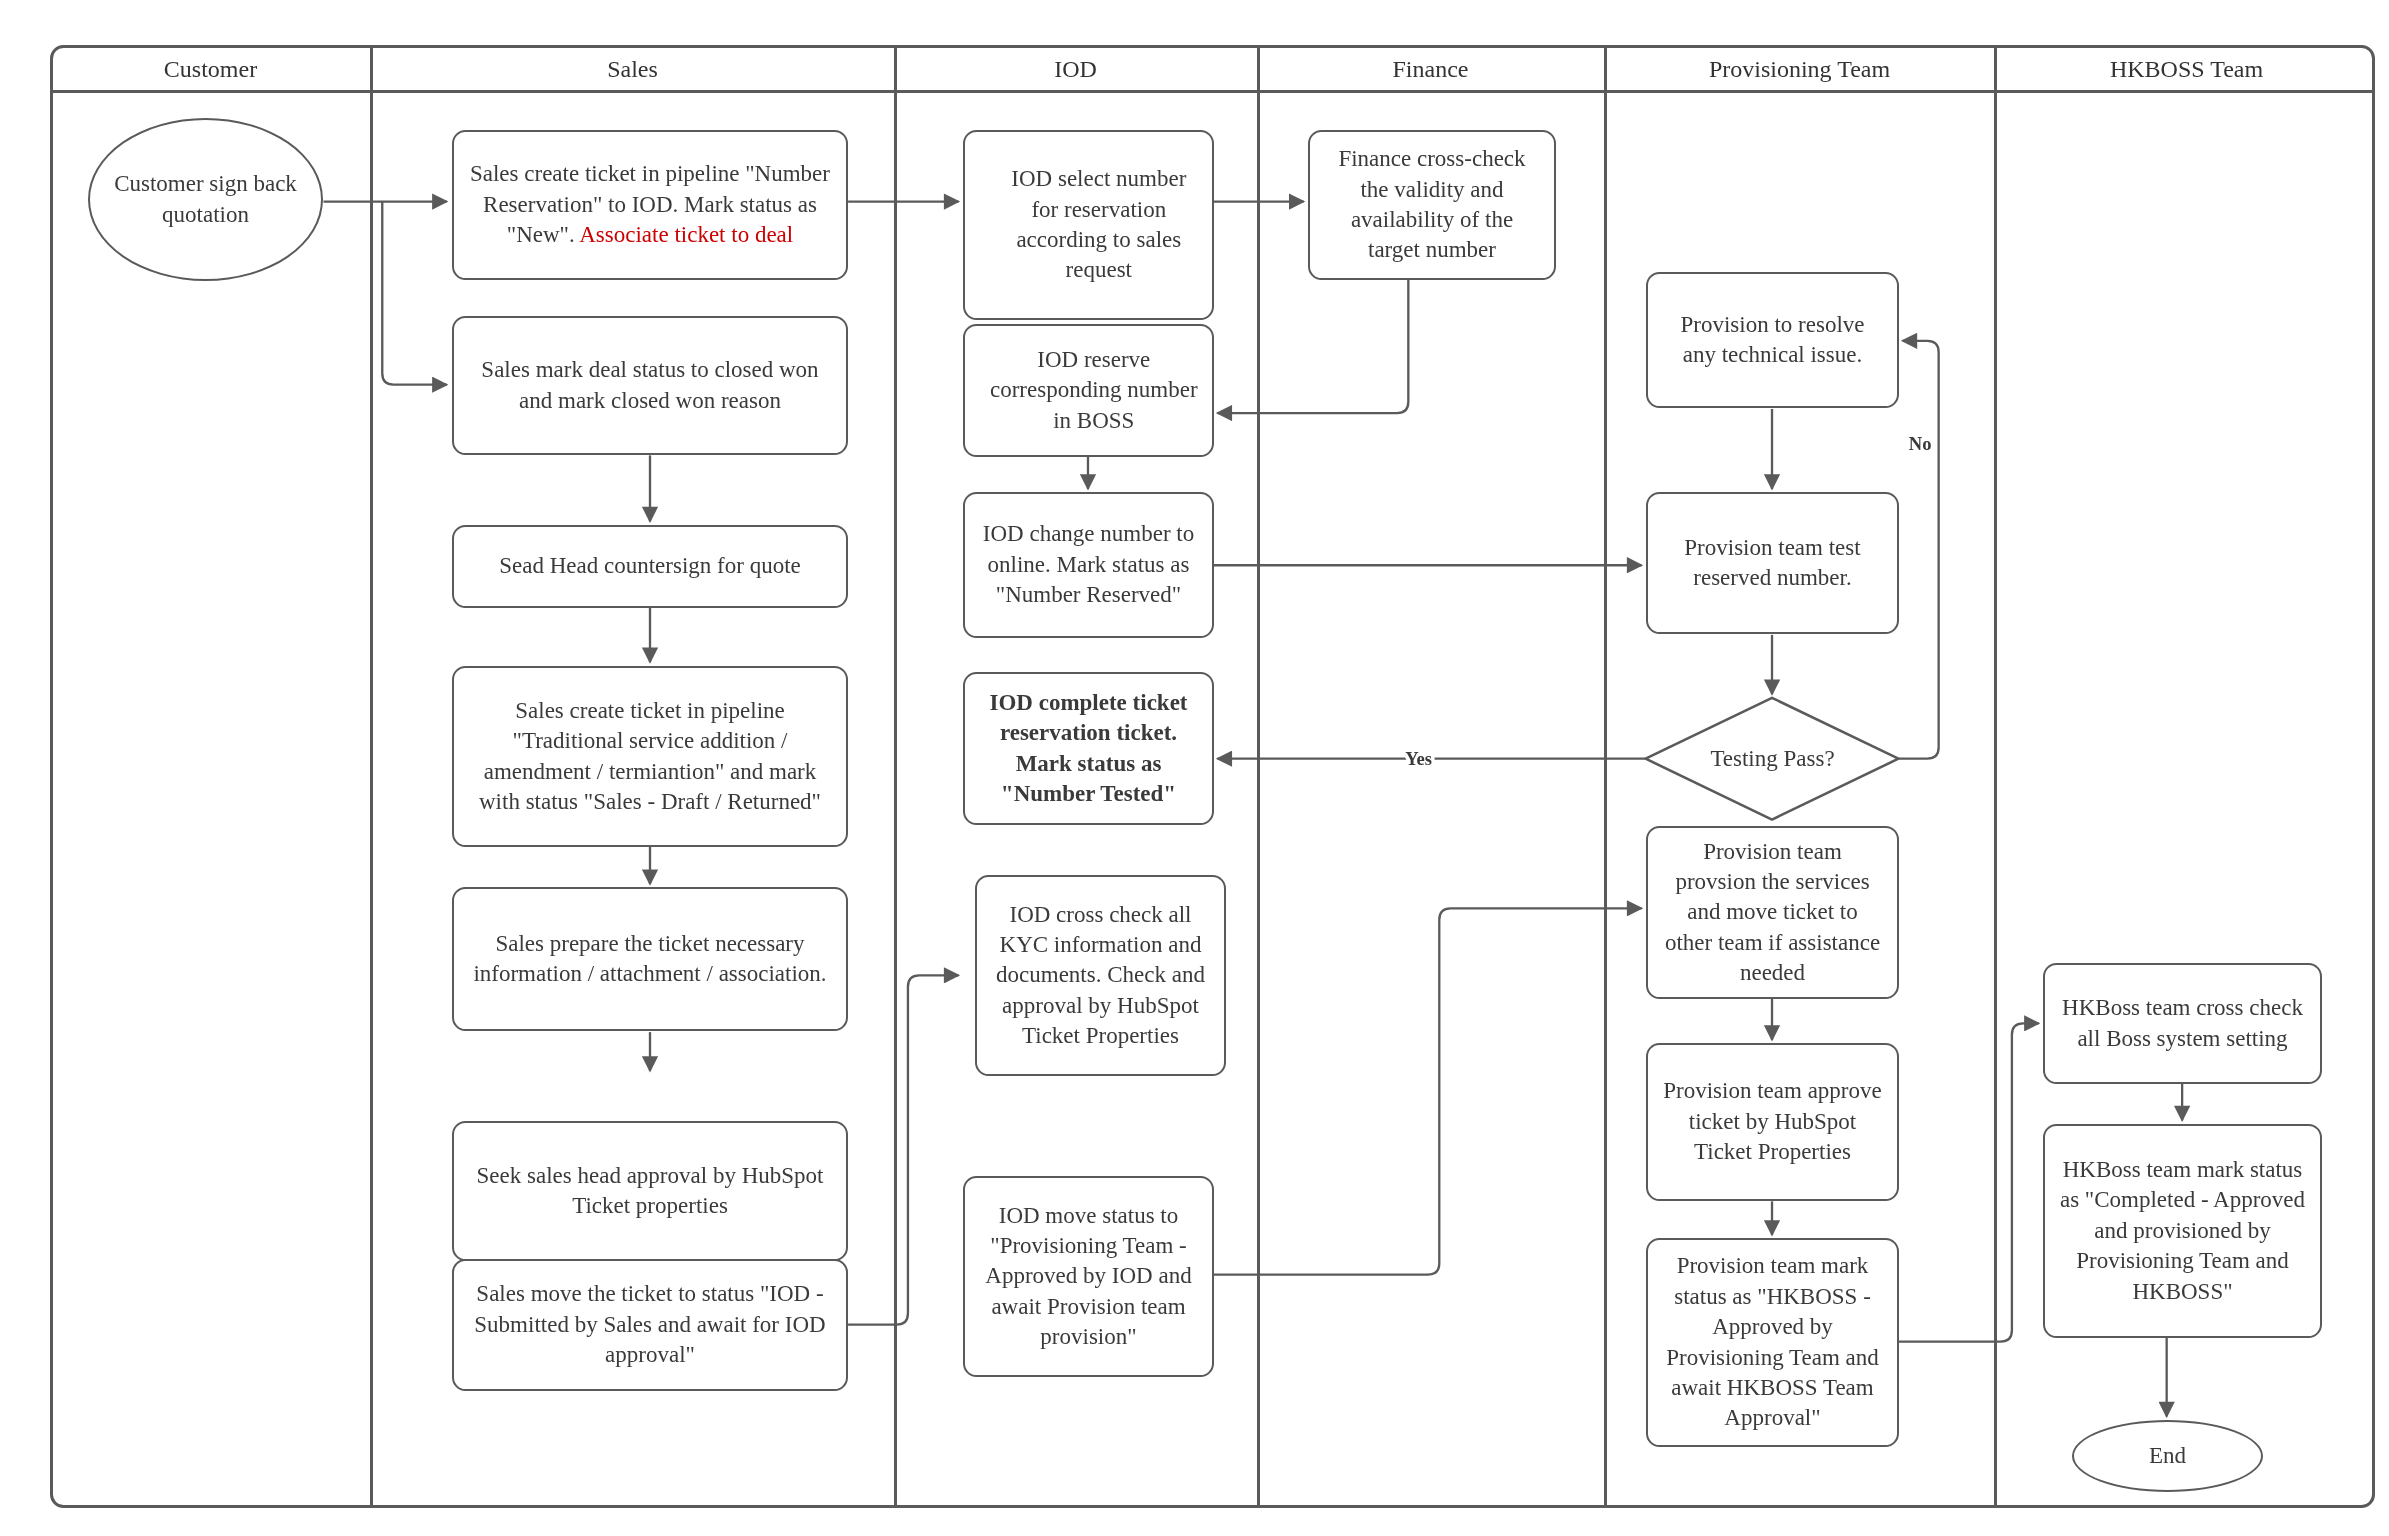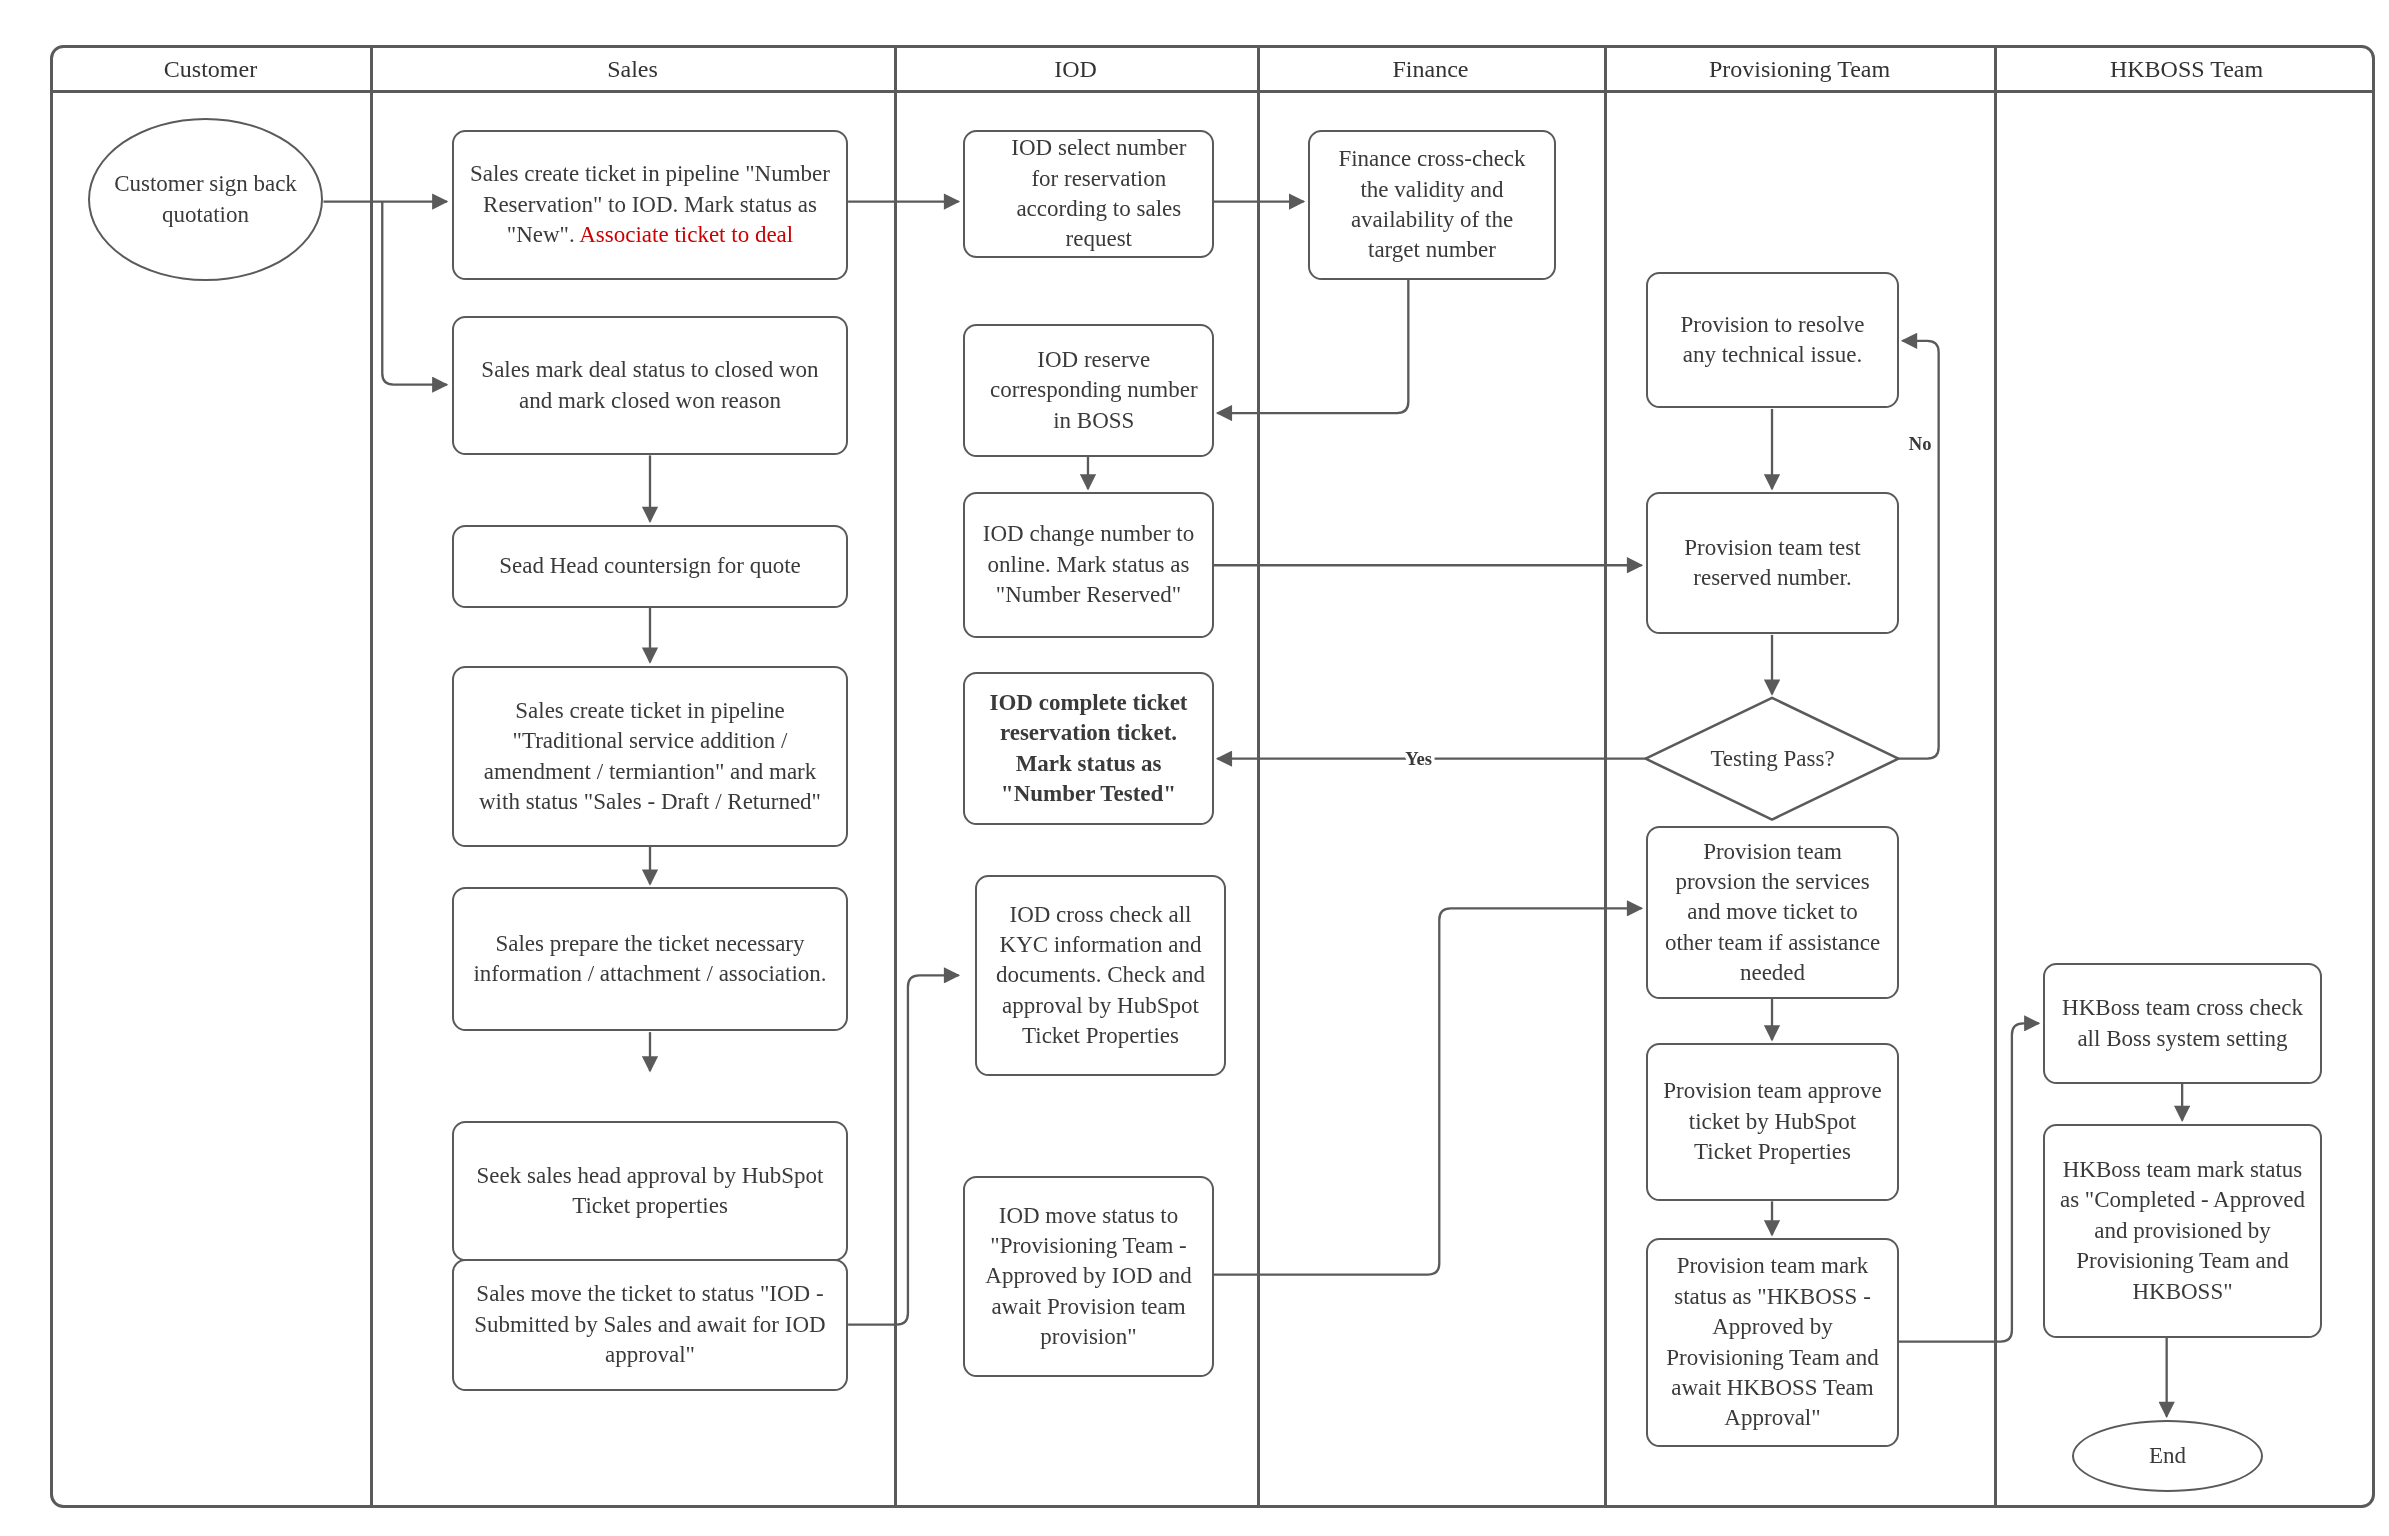--- a/index.html
+++ b/index.html
@@ -109,21 +109,21 @@
   </div>
 <div class="node" style="left: 452px; top: 887px; width: 396px; height: 144px;">
     <span>Sales prepare the ticket necessary information / attachment / association.</span>
   </div>
 <div class="node" style="left: 452px; top: 1074px; width: 396px; height: 140px; margin-top: 47px;">
     <span>Seek sales head approval by HubSpot Ticket properties</span>
   </div>
 <div class="node" style="left: 452px; top: 1259px; width: 396px; height: 132px;">
     <span>Sales move the ticket to status "IOD - Submitted by Sales and await for IOD approval"</span>
   </div>
-<div class="node" style="left: 963px; top: 130px; width: 251px; height: 128px; padding-left: 34px;">
+<div class="node" style="left: 963px; top: 130px; width: 251px; height: 190px; padding-left: 34px;">
     <span>IOD select number for reservation according to sales request</span>
   </div>
 <div class="node" style="left: 963px; top: 324px; width: 251px; height: 133px; padding-left: 24px;">
     <span>IOD reserve corresponding number in BOSS</span>
   </div>
 <div class="node" style="left: 963px; top: 492px; width: 251px; height: 146px;">
     <span>IOD change number to online.  Mark status as "Number Reserved"</span>
   </div>
 <div class="node" style="left: 963px; top: 672px; width: 251px; height: 153px; font-weight: bold;">
     <span>IOD complete ticket reservation ticket. Mark status as "Number Tested"</span>

